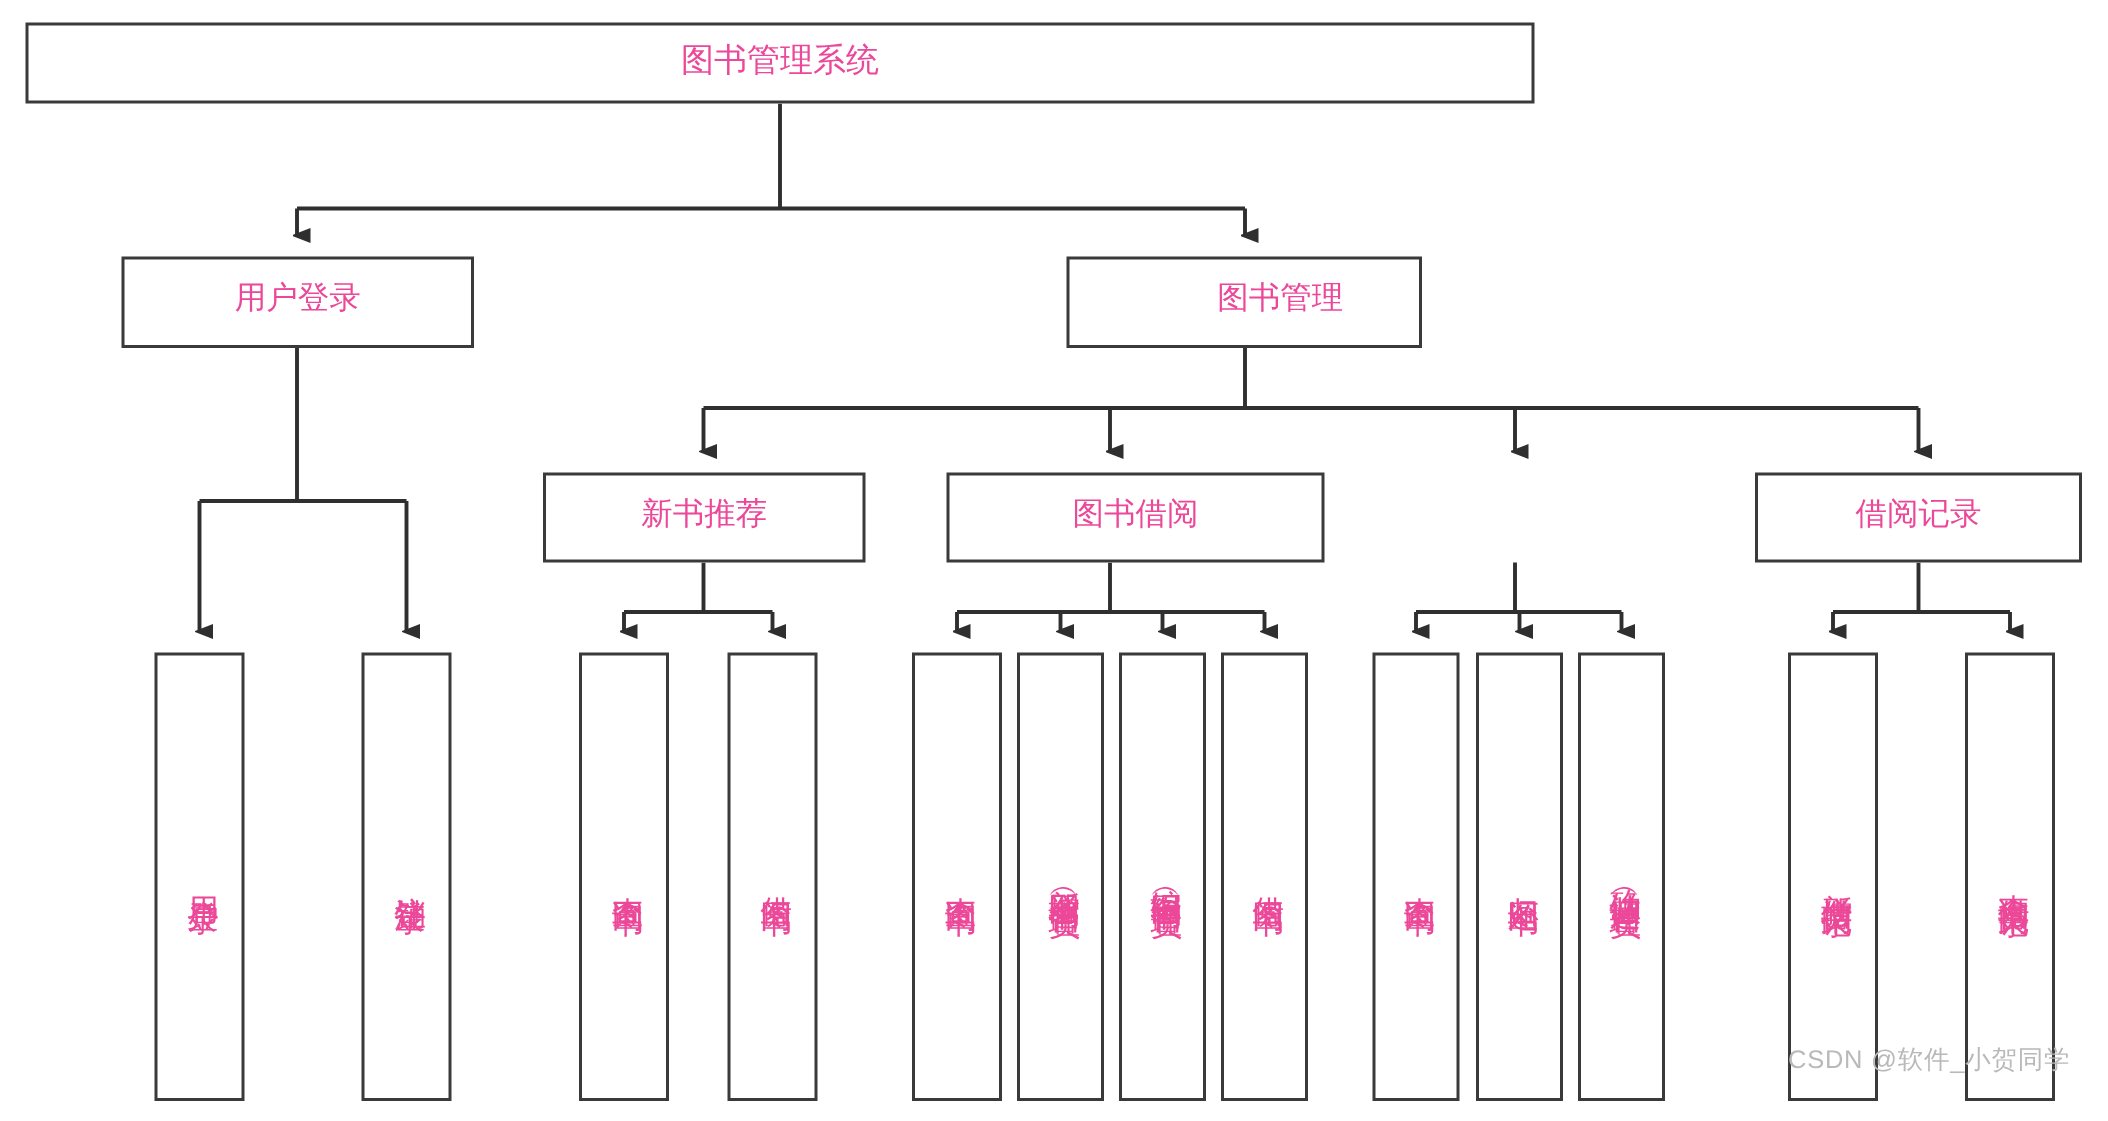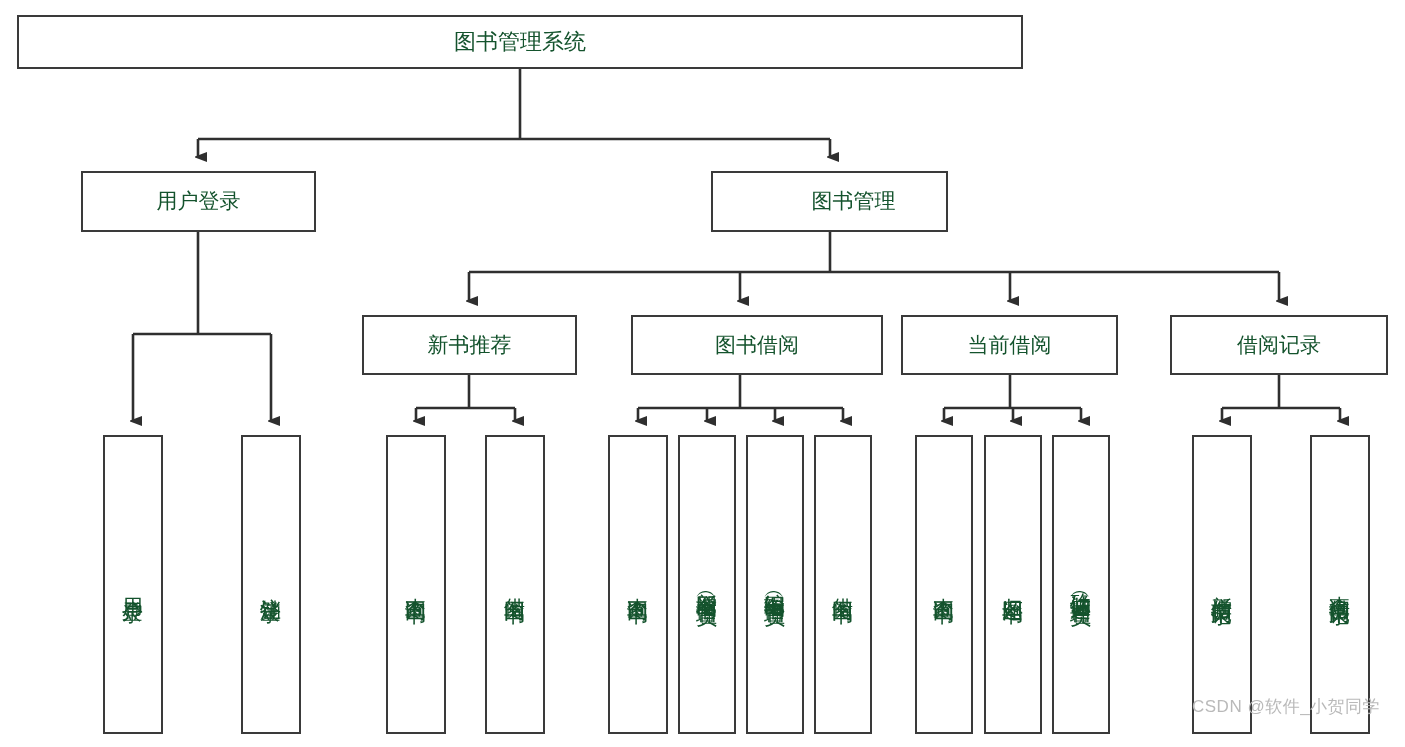--- a/index.html
+++ b/index.html
@@ -3,21 +3,21 @@
 <meta charset="utf-8">
 <style>
   html,body{margin:0;padding:0;background:#ffffff;}
   body{width:1405px;height:747px;overflow:hidden;
        font-family:"Liberation Sans","DejaVu Sans",sans-serif;color:#1a1a1a;}
   #stage{position:relative;width:1405px;height:747px;background:#fff;}
   svg#wires{position:absolute;left:0;top:0;width:1405px;height:747px;pointer-events:none;}
 
   .node{position:absolute;box-sizing:border-box;background:#ffffff;
         border:2.5px solid #3a3a3a;display:flex;align-items:center;justify-content:center;}
-  .node .lbl{white-space:nowrap;line-height:1.05;color:#14532d;}
+  .node .lbl{white-space:nowrap;line-height:1.05;color:#ec4899;font-family:Liberation Mono, monospace;}
 
   .node.root{font-size:22px;}
   .node.lvl2{font-size:21px;}
   .node.lvl3{font-size:21px;}
 
   .node.leaf{border-width:2.5px;}
   .node.leaf .lbl{
       writing-mode:vertical-rl;
       text-orientation:upright;
       letter-spacing:2px;
@@ -94,23 +94,20 @@
   <div class="node lvl2" id="n-l2-1" style="left: 711px; top: 171px; width: 237px; height: 61px; padding-left: 48px;">
     <span class="lbl">图书管理</span>
   </div>
 
   <div class="node lvl3" id="n-l3-0" style="left: 362px; top: 315px; width: 215px; height: 60px;">
     <span class="lbl">新书推荐</span>
   </div>
   <div class="node lvl3" id="n-l3-1" style="left: 631px; top: 315px; width: 252px; height: 60px;">
     <span class="lbl">图书借阅</span>
   </div>
-  <div class="node lvl3" id="n-l3-2" style="left: 901px; top: 315px; width: 217px; height: 60px;">
-    <span class="lbl">当前借阅</span>
-  </div>
   <div class="node lvl3" id="n-l3-3" style="left: 1170px; top: 315px; width: 218px; height: 60px;">
     <span class="lbl">借阅记录</span>
   </div>
 
   <div class="node leaf" id="n-lf-0" style="left: 103px; top: 435px; width: 60px; height: 299px;">
     <span class="lbl">用户登录</span>
   </div>
   <div class="node leaf" id="n-lf-1" style="left: 241px; top: 435px; width: 60px; height: 299px;">
     <span class="lbl">注销登录</span>
   </div>

